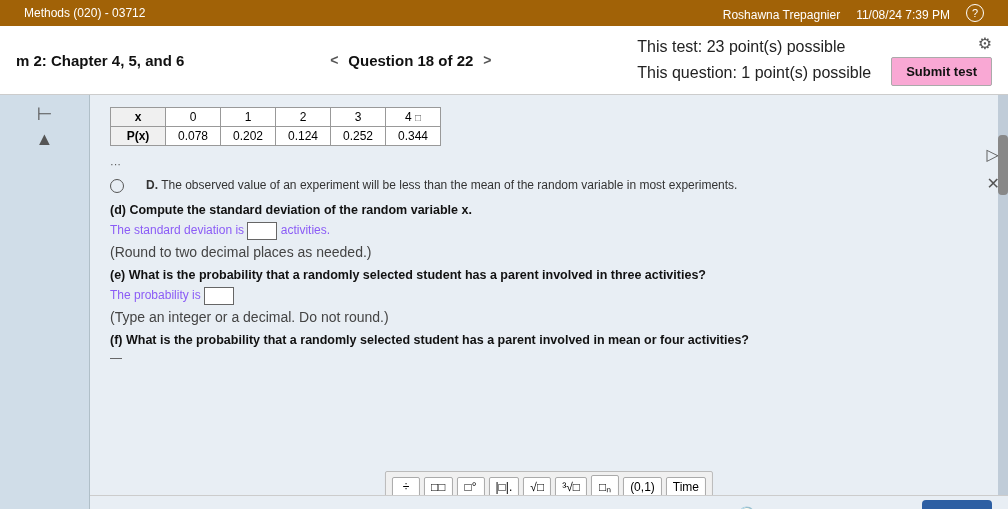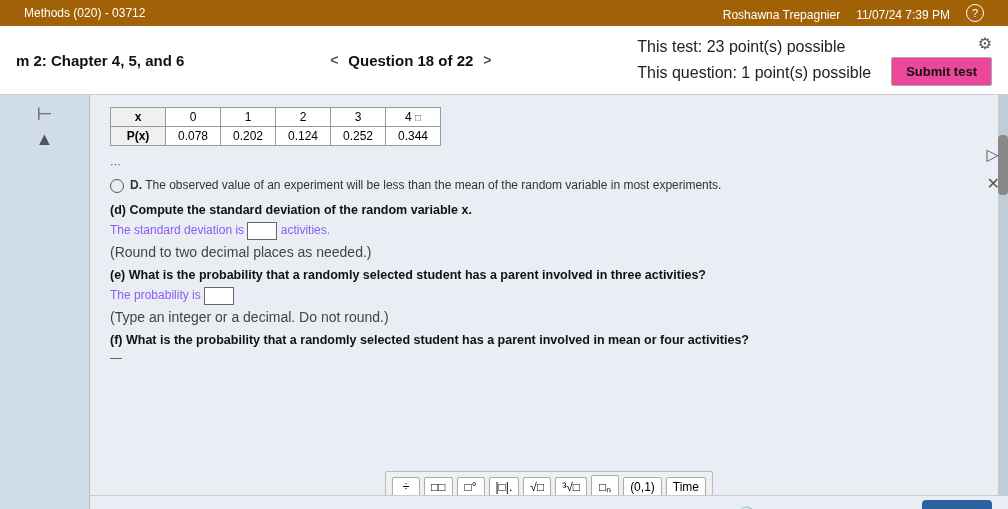--- a/index.html
+++ b/index.html
@@ -55,21 +55,21 @@
       display: flex;
       align-items: flex-start;
       gap: 20px;
     }
     .test-info {
       font-size: 16px;
       color: #222;
       line-height: 1.6;
     }
     .submit-btn {
-      background: #ec4899;
+      background: #f9a8d4;
       border: 1px solid #aaa;
       padding: 6px 14px;
       font-size: 13px;
       cursor: pointer;
       border-radius: 2px;
       font-weight: 600;
       color: #111;
     }
     .gear-icon {
       font-size: 16px;
@@ -123,21 +123,21 @@
     .prob-table .row-header {
       font-weight: bold;
       background: #f0f0f0;
     }
     .option-d {
       font-size: 12px;
       color: #333;
       margin-bottom: 10px;
       display: flex;
       align-items: flex-start;
-      gap: 6px;
+      gap: 22px;
     }
     .radio-circle {
       width: 14px;
       height: 14px;
       border-radius: 50%;
       border: 1.5px solid #555;
       display: inline-block;
       margin-top: 1px;
       flex-shrink: 0;
     }
@@ -250,21 +250,21 @@
       top: 40px;
     }
   </style>
 </head>
 <body>
 
 <div class="top-bar">
   <span>Methods (020) - 03712</span>
   <div class="top-bar-right">
     <span>Roshawna Trepagnier</span>
-    <span>11/07/24 7:39 PM</span>
+    <span>11/08/24 7:39 PM</span>
     <span style="border:1px solid #fff;border-radius:50%;width:18px;height:18px;display:inline-flex;align-items:center;justify-content:center;font-size:11px;cursor:pointer;">?</span>
   </div>
 </div>
 
 <div class="header">
   <div class="header-left">m 2: Chapter 4, 5, and 6</div>
   <div class="header-center">
     <span class="nav-arrow">&lt;</span>
     <span>Question 18 of 22</span>
     <span class="nav-arrow">&gt;</span>

